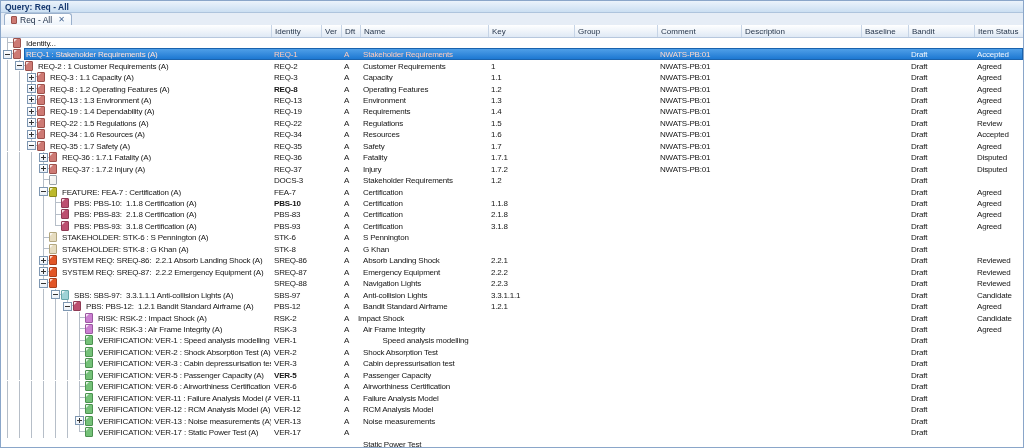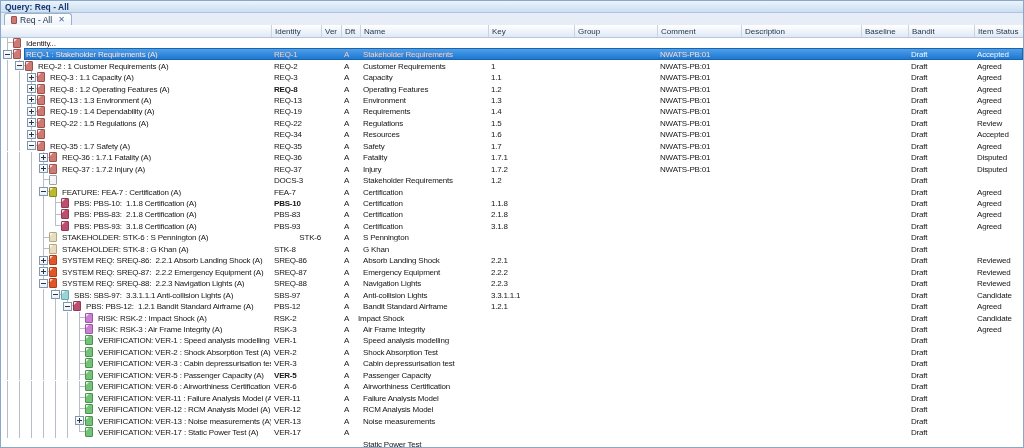--- a/index.html
+++ b/index.html
@@ -192,20 +192,21 @@
         <div class="cell c-item_status" style="left: 973px; width: 51px;">Review</div>
       </div>
       <div class="row" style="top: 91.6px;">
         <div class="gv" style="left: 6px; top: 0px; height: 100%;"></div>
         <div class="gv" style="left: 18px; top: 0px; height: 100%;"></div>
         <div class="gv" style="left: 30px; top: 0px; height: 50%;"></div>
         <div class="gv" style="left: 30px; top: 50%; height: 50%;"></div>
         <div class="gh" style="left: 31px; width: 5px; top: 5px;"></div>
         <div class="expander plus" style="left: 26px; top: 1.225px;"></div>
         <div class="nodeicon" style="background: rgb(205, 122, 116); border-color: rgb(156, 81, 76); left: 36px; top: 0.725px;"></div>
+        <div class="tlabel" style="left: 49px; width: 221px;">REQ-34 : 1.6 Resources (A)</div>
         <div class="cell c-identity" style="left: 270px; width: 50px;">REQ-34</div>
         <div class="cell c-dft" style="left: 340px; width: 19px;">A</div>
         <div class="cell c-name" style="left: 359px; width: 128px;">Resources</div>
         <div class="cell c-key" style="left: 487px; width: 86px;">1.6</div>
         <div class="cell c-comment" style="left: 656px; width: 84px;">NWATS-PB:01</div>
         <div class="cell c-status" style="left: 907px; width: 66px;">Draft</div>
         <div class="cell c-item_status" style="left: 973px; width: 51px;">Accepted</div>
       </div>
       <div class="row" style="top: 103.05px;">
         <div class="gv" style="left: 6px; top: 0px; height: 100%;"></div>
@@ -341,21 +342,21 @@
       </div>
       <div class="row" style="top: 194.65px;">
         <div class="gv" style="left: 6px; top: 0px; height: 100%;"></div>
         <div class="gv" style="left: 18px; top: 0px; height: 100%;"></div>
         <div class="gv" style="left: 30px; top: 0px; height: 100%;"></div>
         <div class="gv" style="left: 42px; top: 0px; height: 50%;"></div>
         <div class="gv" style="left: 42px; top: 50%; height: 50%;"></div>
         <div class="gh" style="left: 43px; width: 5px; top: 5px;"></div>
         <div class="nodeicon" style="background: rgb(230, 220, 192); border-color: rgb(179, 167, 128); left: 48px; top: 0.725px;"></div>
         <div class="tlabel" style="left: 61px; width: 209px;">STAKEHOLDER: STK-6 : S Pennington (A)</div>
-        <div class="cell c-identity" style="left: 270px; width: 50px; text-align: right;">STK-6</div>
+        <div class="cell c-identity" style="left: 270px; width: 50px;">STK-6</div>
         <div class="cell c-dft" style="left: 340px; width: 19px;">A</div>
         <div class="cell c-name" style="left: 359px; width: 128px;">S Pennington</div>
         <div class="cell c-status" style="left: 907px; width: 66px;">Draft</div>
       </div>
       <div class="row" style="top: 206.1px;">
         <div class="gv" style="left: 6px; top: 0px; height: 100%;"></div>
         <div class="gv" style="left: 18px; top: 0px; height: 100%;"></div>
         <div class="gv" style="left: 30px; top: 0px; height: 100%;"></div>
         <div class="gv" style="left: 42px; top: 0px; height: 50%;"></div>
         <div class="gv" style="left: 42px; top: 50%; height: 50%;"></div>
@@ -402,21 +403,20 @@
         <div class="cell c-item_status" style="left: 973px; width: 51px;">Reviewed</div>
       </div>
       <div class="row" style="top: 240.45px;">
         <div class="gv" style="left: 6px; top: 0px; height: 100%;"></div>
         <div class="gv" style="left: 18px; top: 0px; height: 100%;"></div>
         <div class="gv" style="left: 30px; top: 0px; height: 100%;"></div>
         <div class="gv" style="left: 42px; top: 0px; height: 50%;"></div>
         <div class="gh" style="left: 43px; width: 5px; top: 5px;"></div>
         <div class="expander minus" style="left: 38px; top: 1.225px;"></div>
         <div class="nodeicon" style="background: rgb(226, 85, 38); border-color: rgb(169, 63, 28); left: 48px; top: 0.725px;"></div>
-        <div class="tlabel" style="left: 61px; width: 209px;">SYSTEM REQ: SREQ-88:  2.2.3 Navigation Lights (A)</div>
         <div class="cell c-identity" style="left: 270px; width: 50px;">SREQ-88</div>
         <div class="cell c-dft" style="left: 340px; width: 19px;">A</div>
         <div class="cell c-name" style="left: 359px; width: 128px;">Navigation Lights</div>
         <div class="cell c-key" style="left: 487px; width: 86px;">2.2.3</div>
         <div class="cell c-status" style="left: 907px; width: 66px;">Draft</div>
         <div class="cell c-item_status" style="left: 973px; width: 51px;">Reviewed</div>
       </div>
       <div class="row" style="top: 251.9px;">
         <div class="gv" style="left: 6px; top: 0px; height: 100%;"></div>
         <div class="gv" style="left: 18px; top: 0px; height: 100%;"></div>
@@ -496,21 +496,21 @@
         <div class="gv" style="left: 42px; top: 0px; height: 100%;"></div>
         <div class="gv" style="left: 54px; top: 0px; height: 100%;"></div>
         <div class="gv" style="left: 66px; top: 0px; height: 100%;"></div>
         <div class="gv" style="left: 78px; top: 0px; height: 50%;"></div>
         <div class="gv" style="left: 78px; top: 50%; height: 50%;"></div>
         <div class="gh" style="left: 79px; width: 5px; top: 5px;"></div>
         <div class="nodeicon" style="background: rgb(116, 193, 120); border-color: rgb(76, 145, 80); left: 84px; top: 0.725px;"></div>
         <div class="tlabel" style="left: 97px; width: 173px;">VERIFICATION: VER-1 : Speed analysis modelling (A)</div>
         <div class="cell c-identity" style="left: 270px; width: 50px;">VER-1</div>
         <div class="cell c-dft" style="left: 340px; width: 19px;">A</div>
-        <div class="cell c-name" style="left: 359px; width: 128px;">Speed analysis modelling</div>
+        <div class="cell c-name" style="left: 359px; width: 128px; text-align: center;">Speed analysis modelling</div>
         <div class="cell c-status" style="left: 907px; width: 66px;">Draft</div>
       </div>
       <div class="row" style="top: 309.15px;">
         <div class="gv" style="left: 6px; top: 0px; height: 100%;"></div>
         <div class="gv" style="left: 18px; top: 0px; height: 100%;"></div>
         <div class="gv" style="left: 30px; top: 0px; height: 100%;"></div>
         <div class="gv" style="left: 42px; top: 0px; height: 100%;"></div>
         <div class="gv" style="left: 54px; top: 0px; height: 100%;"></div>
         <div class="gv" style="left: 66px; top: 0px; height: 100%;"></div>
         <div class="gv" style="left: 78px; top: 0px; height: 50%;"></div>

